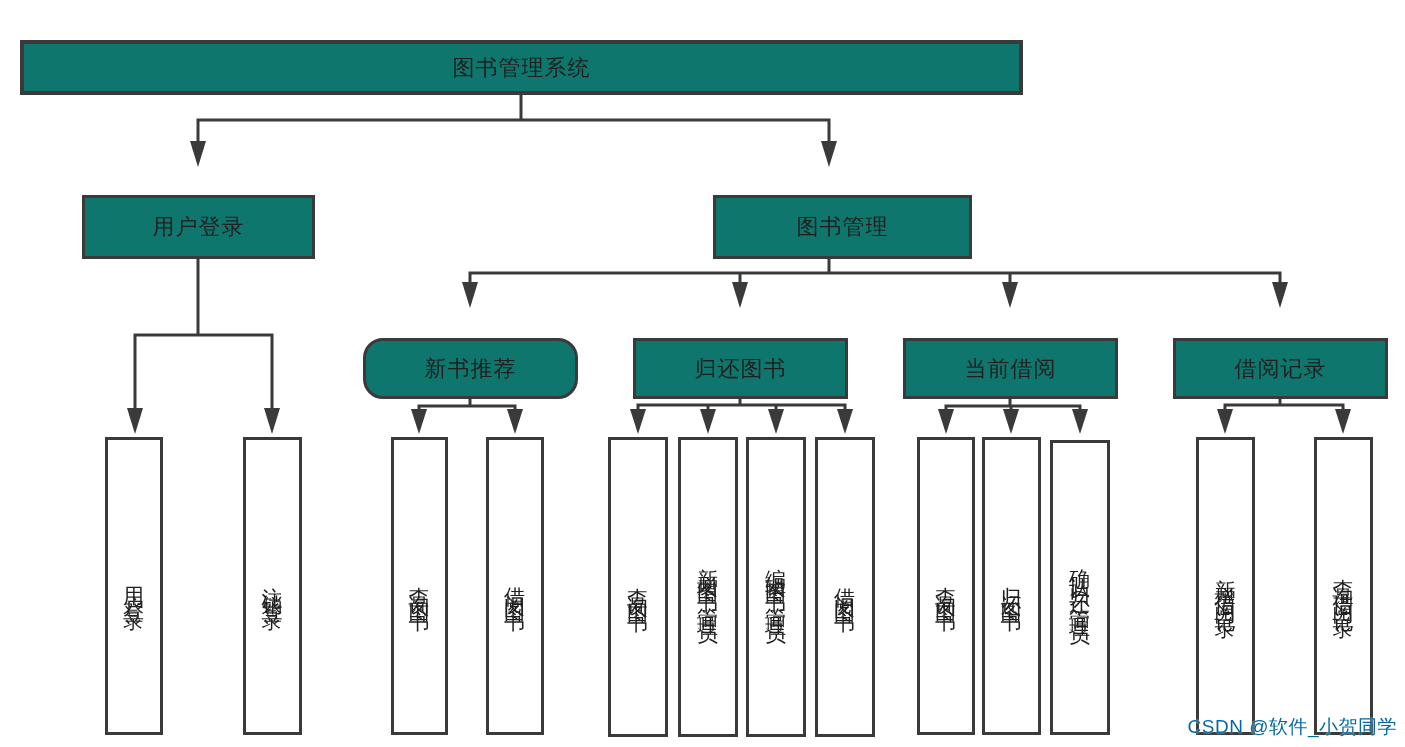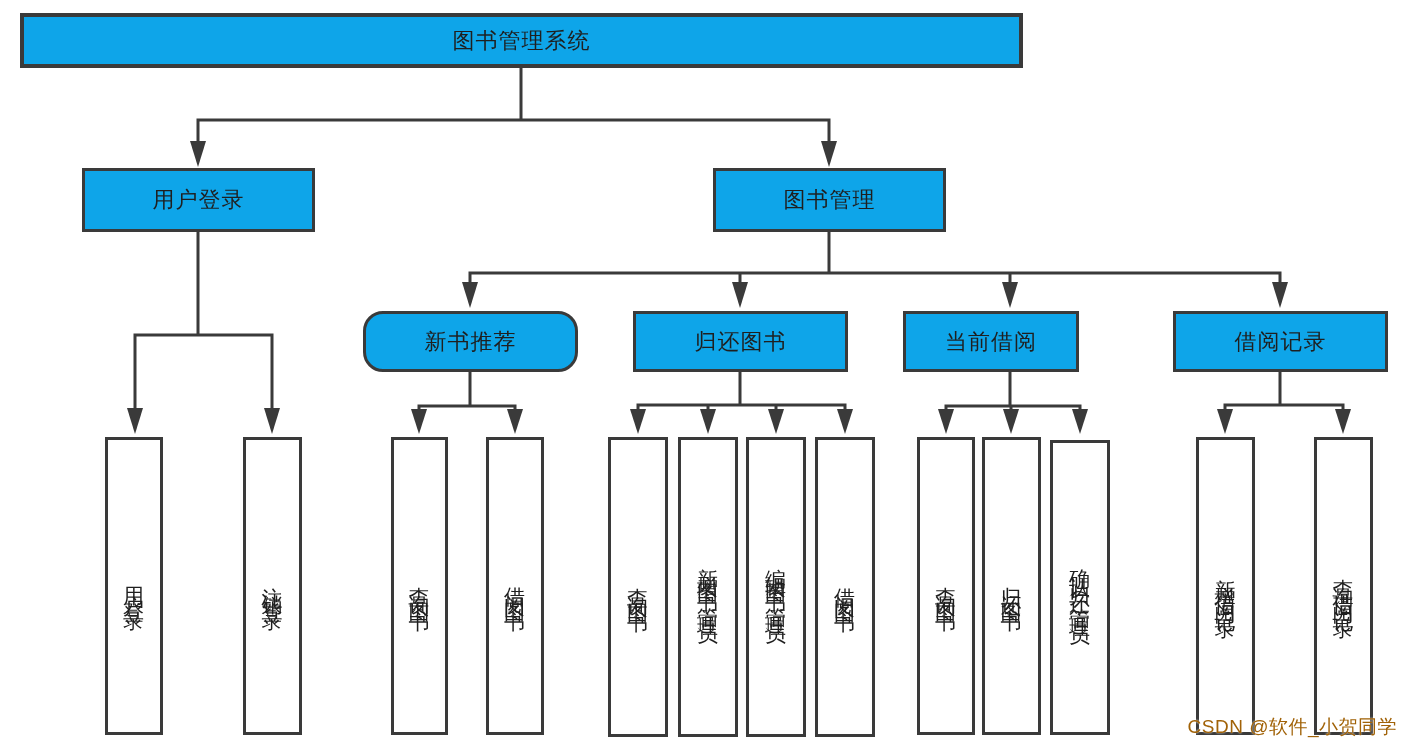--- a/index.html
+++ b/index.html
@@ -7,24 +7,25 @@
     position:relative;
     width:1405px; height:747px;
     background:#ffffff;
     font-family:"Liberation Sans","DejaVu Sans",sans-serif;
     overflow:hidden;
   }
   #wires { position:absolute; left:0; top:0; z-index:0; }
   .hnode {
     position:absolute;
     box-sizing:border-box;
-    background:#0ea5e9;
+    background:#0f766e;
     border:3px solid #3a3a3a;
     display:flex; align-items:center; justify-content:center;
     z-index:1;
+    margin-top:27px;
   }
   .hnode.root { border-width:4px; }
   .hnode .lbl {
     font-size:22px; color:#1f1f1f; letter-spacing:1px; line-height:1;
     white-space:nowrap;
   }
   .vnode {
     position:absolute;
     box-sizing:border-box;
     background:#ffffff;
@@ -34,21 +35,21 @@
   }
   .vnode .vlbl {
     writing-mode:vertical-rl;
     font-size:21px; color:#1f1f1f;
     letter-spacing:8px; line-height:1;
   }
   #watermark {
     position:absolute;
     top:714px; right:8px;
     font-size:19px;
-    color:#a16207;
+    color:#0369a1;
     letter-spacing:0.5px;
     text-shadow:0 0 2px #ffffff;
     z-index:3;
     white-space:nowrap;
   }
 </style>
 </head>
 <body>
 
 <div id="canvas">
@@ -92,31 +93,31 @@
     <polygon fill="#3a3a3a" points="1335,409 1351,409 1343,434"></polygon>
   </svg>
 
   <div class="hnode root" style="left:20px; top:13px; width:1003px; height:55px;">
     <span class="lbl">图书管理系统</span>
   </div>
 
   <div class="hnode" style="left:82px; top:168px; width:233px; height:64px;">
     <span class="lbl">用户登录</span>
   </div>
-  <div class="hnode" style="left:713px; top:168px; width:233px; height:64px;">
+  <div class="hnode" style="left:713px; top:168px; width:259px; height:64px;">
     <span class="lbl">图书管理</span>
   </div>
 
   <div class="hnode" style="left:363px; top:311px; width:215px; height:61px;border-radius:20px;">
     <span class="lbl">新书推荐</span>
   </div>
   <div class="hnode" style="left:633px; top:311px; width:215px; height:61px;">
     <span class="lbl">归还图书</span>
   </div>
-  <div class="hnode" style="left:903px; top:311px; width:176px; height:61px;">
+  <div class="hnode" style="left:903px; top:311px; width:215px; height:61px;">
     <span class="lbl">当前借阅</span>
   </div>
   <div class="hnode" style="left:1173px; top:311px; width:215px; height:61px;">
     <span class="lbl">借阅记录</span>
   </div>
 
   <div class="vnode" style="left:105px; top:437px; width:58px; height:298px;">
     <span class="vlbl">用户登录</span>
   </div>
   <div class="vnode" style="left:243px; top:437px; width:59px; height:298px;">

